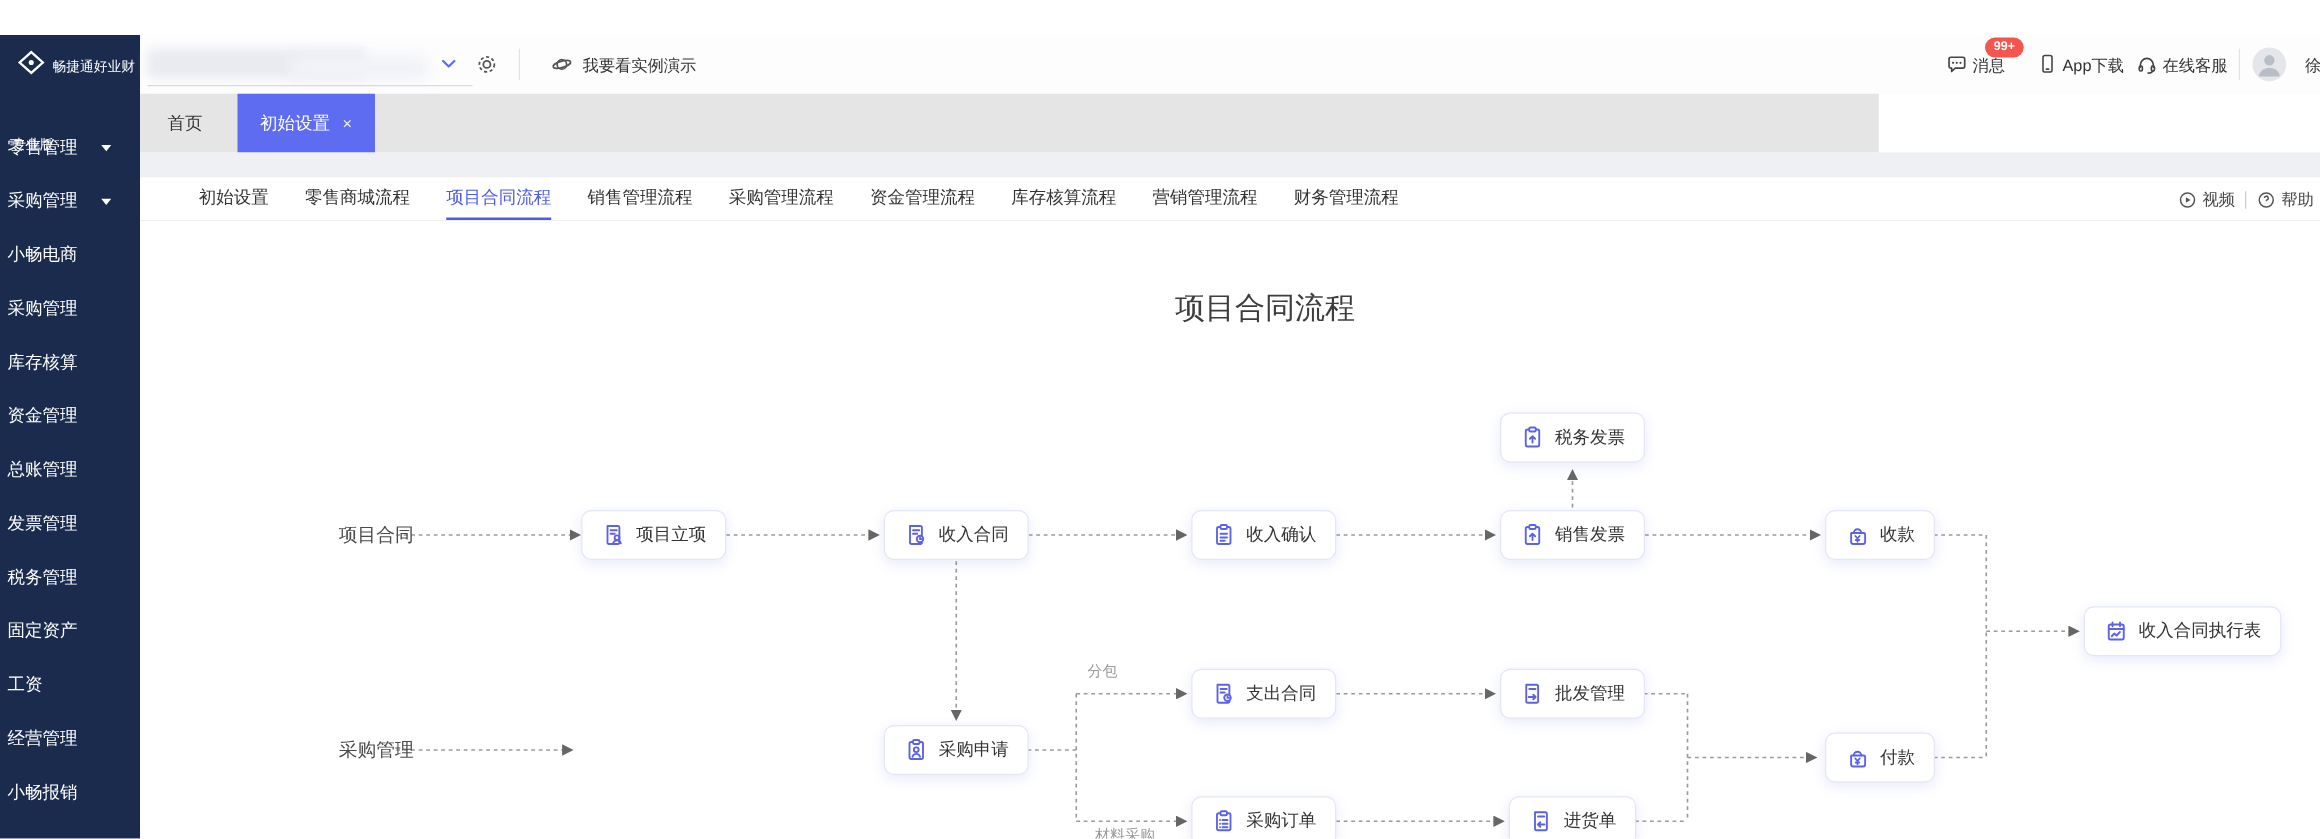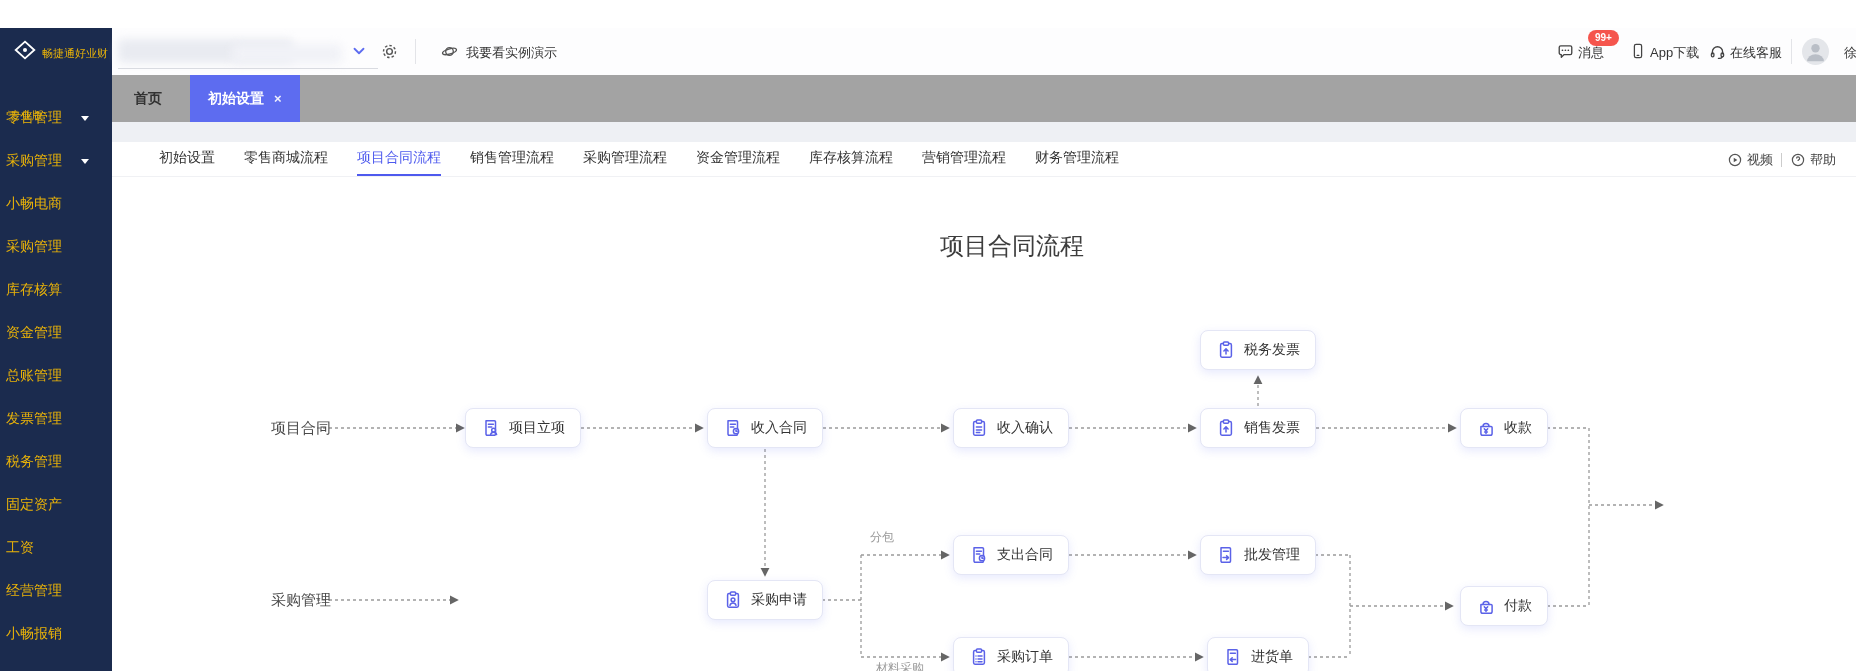--- a/index.html
+++ b/index.html
@@ -1,49 +1,49 @@
 <!DOCTYPE html>
 <html><head>
 <meta charset="utf-8">
 <style>
   html,body{margin:0;padding:0;background:#fff;}
   .page{position:relative;width:1856px;height:671px;background:#fff;overflow:hidden;
         font-family:"Liberation Sans","DejaVu Sans",sans-serif;color:#333;}
   
-  .sidebar{position:absolute;left:0;top:28px;width:112px;height:643px;background:#1b2b4e;color:#eab308;}
+  .sidebar{position:absolute;left:0;top:28px;width:112px;height:643px;background:#1b2b4e;color:#ffffff;}
   .logo-block{position:absolute;top:6px;left:0;width:112px;height:62px;}
   .logo-mark{position:absolute;left:12px;top:4px;}
   .brand-name{position:absolute;left:42px;top:12px;font-size:11px;letter-spacing:0;white-space:nowrap;overflow:hidden;width:70px;}
   .brand-edition{position:absolute;left:10px;top:34px;font-size:11px;margin-top:40px;}
   .menu{position:absolute;top:68px;left:0;right:0;}
   .menu-item{height:43px;display:flex;align-items:center;padding-left:6px;font-size:14px;gap:19px;cursor:pointer;}
   .caret{width:0;height:0;border-left:4px solid transparent;border-right:4px solid transparent;border-top:5px solid #fff;margin-top:2px;}
   
   .header{position:absolute;left:112px;top:28px;width:1744px;height:47px;background:#fdfdfe;}
   .blur-block{position:absolute;left:6px;top:11px;width:175px;height:24px;background:#e9ebf1;border-radius:5px;filter:blur(4px);}
   .blur-block2{position:absolute;left:120px;top:16px;width:110px;height:20px;background:#f1f2f7;border-radius:5px;filter:blur(5px);}
   .selector-underline{position:absolute;left:6px;top:40px;width:260px;border-bottom:1px solid #d9dbe1;}
   .hicon{position:absolute;top:14px;}
   .hdivider{position:absolute;top:11px;width:1px;height:25px;background:#e3e4e8;}
   .htext{position:absolute;top:16px;font-size:13px;color:#333;white-space:nowrap;}
   .badge{position:absolute;left:1476px;top:2px;background:#f5554d;color:#fff;font-size:10px;font-weight:bold;
          border-radius:9px;padding:2px 7px;line-height:12px;}
   .avatar{position:absolute;left:1690px;top:10px;width:27px;height:27px;border-radius:50%;background:#e4e6ea;overflow:hidden;}
   .username{position:absolute;left:1732px;top:16px;font-size:13px;white-space:nowrap;}
   
-  .tabstrip{position:absolute;left:112px;top:75px;width:1744px;height:47px;background:#a3a3a3;display:flex;align-items:stretch;font-weight:bold;}
+  .tabstrip{position:absolute;left:112px;top:75px;width:1391px;height:47px;background:#e5e5e5;display:flex;align-items:stretch;}
   .tab-home{display:flex;align-items:center;padding:0 16px;margin-left:6px;font-size:14px;color:#333;cursor:pointer;}
   .tab-active{display:flex;align-items:center;gap:10px;padding:0 18px;margin-left:12px;background:#5d6cf0;color:#fff;font-size:14px;cursor:pointer;}
   .tab-close{font-size:13px;opacity:.9;cursor:pointer;}
   .grayband{position:absolute;left:112px;top:122px;width:1744px;height:20px;background:#eef0f4;}
   
   .navbar{position:absolute;left:112px;top:142px;width:1744px;height:35px;background:#fff;display:flex;align-items:stretch;gap:29px;padding-left:47px;box-sizing:border-box;border-bottom:1px solid #f0f1f4;}
   .nav-item{display:flex;align-items:center;font-size:14px;color:#333;border-bottom:2px solid transparent;cursor:pointer;white-space:nowrap;}
   .nav-item.active{color:#4e5aee;border-bottom-color:#4e5aee;}
-  .nav-utils{position:absolute;right:0;top:0;height:35px;display:flex;align-items:center;gap:6px;padding-right:20px;font-size:13px;color:#444;}
+  .nav-utils{position:absolute;right:0;top:0;height:35px;display:flex;align-items:center;gap:6px;padding-right:5px;font-size:13px;color:#444;}
   .nav-utils .sep{width:1px;height:14px;background:#ccc;margin:0 2px;}
   .util-btn{display:flex;align-items:center;gap:4px;cursor:pointer;white-space:nowrap;}
   
   .canvas{position:absolute;left:112px;top:177px;width:1744px;height:494px;background:#fff;}
   .flow-title{position:absolute;left:900px;top:69px;transform:translate(-50%,-50%);font-size:24px;color:#3d3d3d;font-weight:500;white-space:nowrap;}
   .wires{position:absolute;left:0;top:0;}
   .node{position:absolute;transform:translate(-50%,-50%);display:flex;align-items:center;gap:8px;height:40px;padding:0 15px;
         background:#fff;border:1px solid #e4e6f5;border-radius:8px;box-shadow:0 3px 10px rgba(93,108,240,.15);
         font-size:14px;color:#333;white-space:nowrap;cursor:pointer;box-sizing:border-box;}
   .node svg{flex:0 0 auto;}
@@ -366,15 +366,21 @@
           <use href="#i-doc-arrow-left"></use>
         </svg>
       <span>进货单</span>
     </div>
     <div class="node" style="left:1392px;top:429px">
       <svg width="20" height="20" stroke="#5b62e8" stroke-width="1.5" fill="none" stroke-linecap="round" stroke-linejoin="round">
           <use href="#i-purse-yen"></use>
         </svg>
       <span>付款</span>
     </div>
+    <div class="node" style="left:1634px;top:328px">
+      <svg width="20" height="20" stroke="#5b62e8" stroke-width="1.5" fill="none" stroke-linecap="round" stroke-linejoin="round">
+          <use href="#i-calendar-chart"></use>
+        </svg>
+      <span>收入合同执行表</span>
+    </div>
   </div>
 
 </div>
 
 </body></html>

